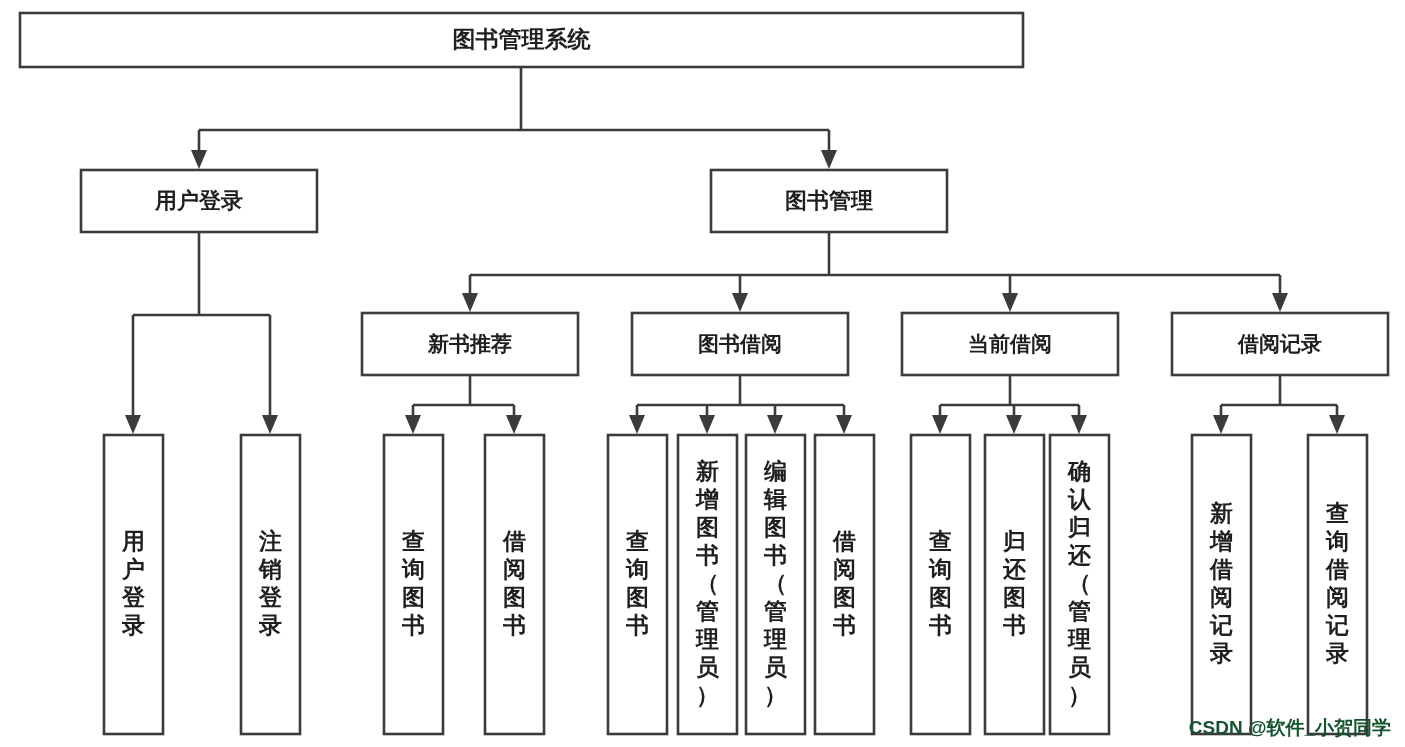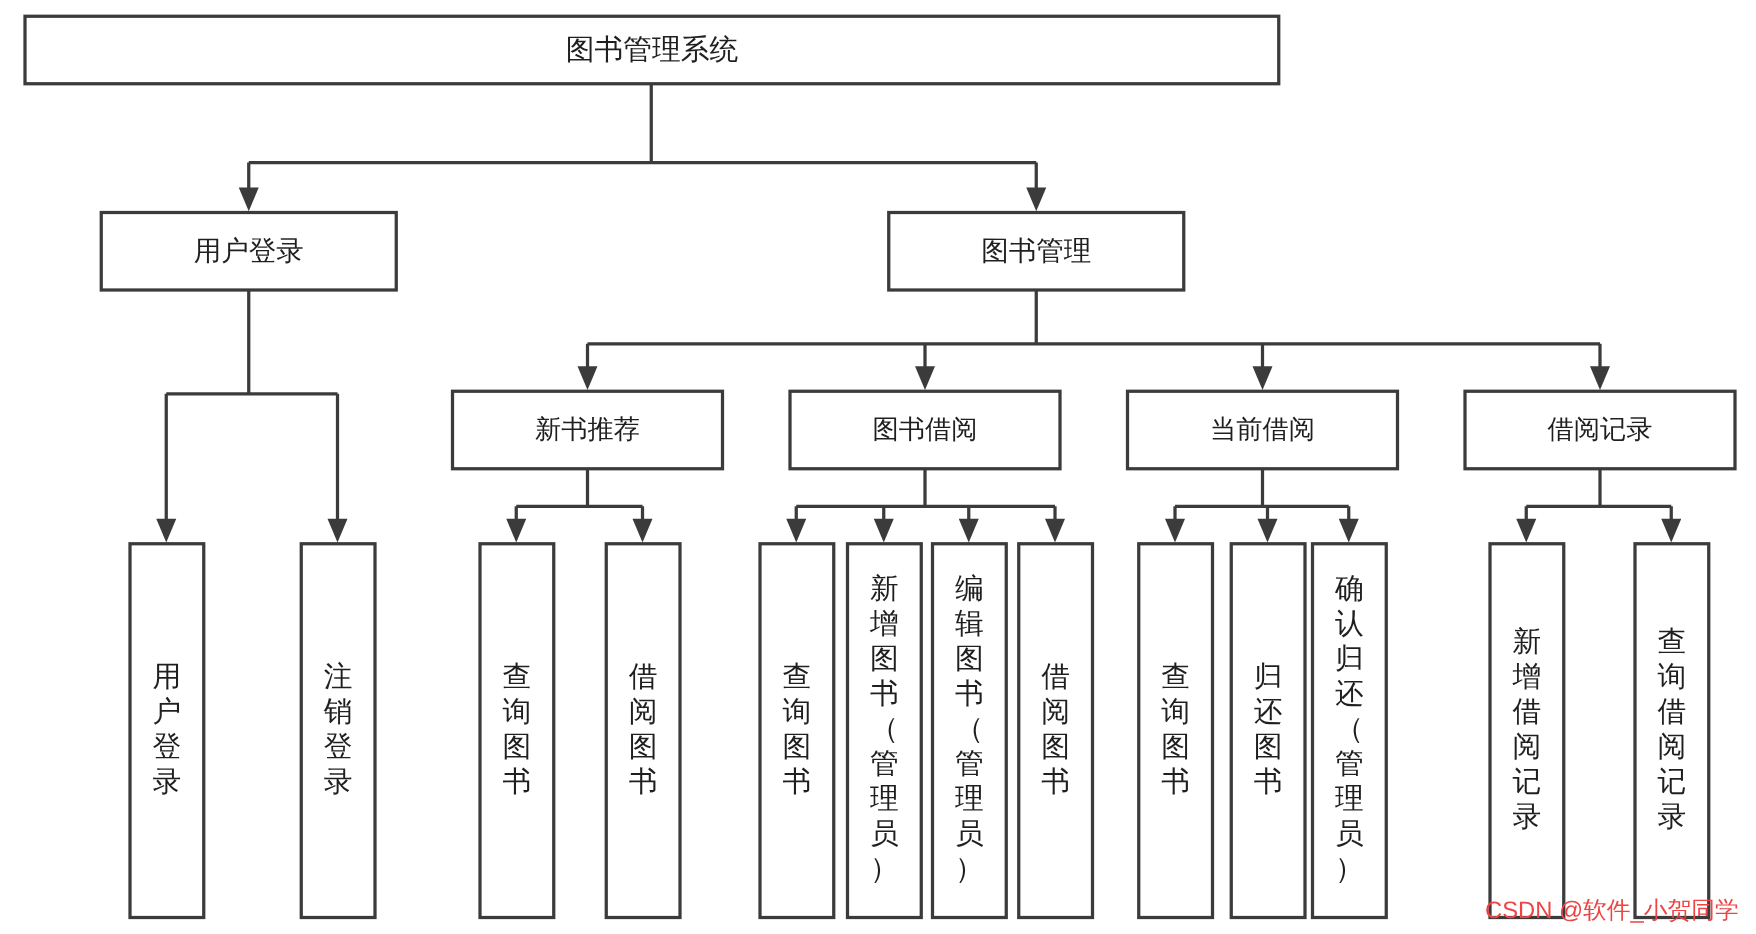--- a/index.html
+++ b/index.html
@@ -13,20 +13,21 @@
     font-family: "Liberation Sans", "DejaVu Sans", sans-serif;
     overflow: hidden;
     position: relative;
   }
   #diagram-root {
     position: absolute;
     left: 0;
     top: 0;
     width: 1405px;
     height: 747px;
+    font-weight: bold;
   }
   svg#flowchart {
     display: block;
     width: 1405px;
     height: 747px;
   }
   .node-box {
     fill: #ffffff;
     stroke: #3b3b3b;
     stroke-width: 2.6;
@@ -53,21 +54,21 @@
     stroke-linecap: butt;
   }
   .arrow-head {
     fill: #3b3b3b;
     stroke: none;
   }
   .watermark {
     position: absolute;
     right: 14px;
     bottom: 6px;
-    color: #ef4444;
+    color: #14532d;
     font-size: 19px;
     font-family: "Liberation Sans", "DejaVu Sans", sans-serif;
     white-space: nowrap;
     user-select: none;
   }
 </style>
 </head>
 <body>
 
 <div id="diagram-root">

